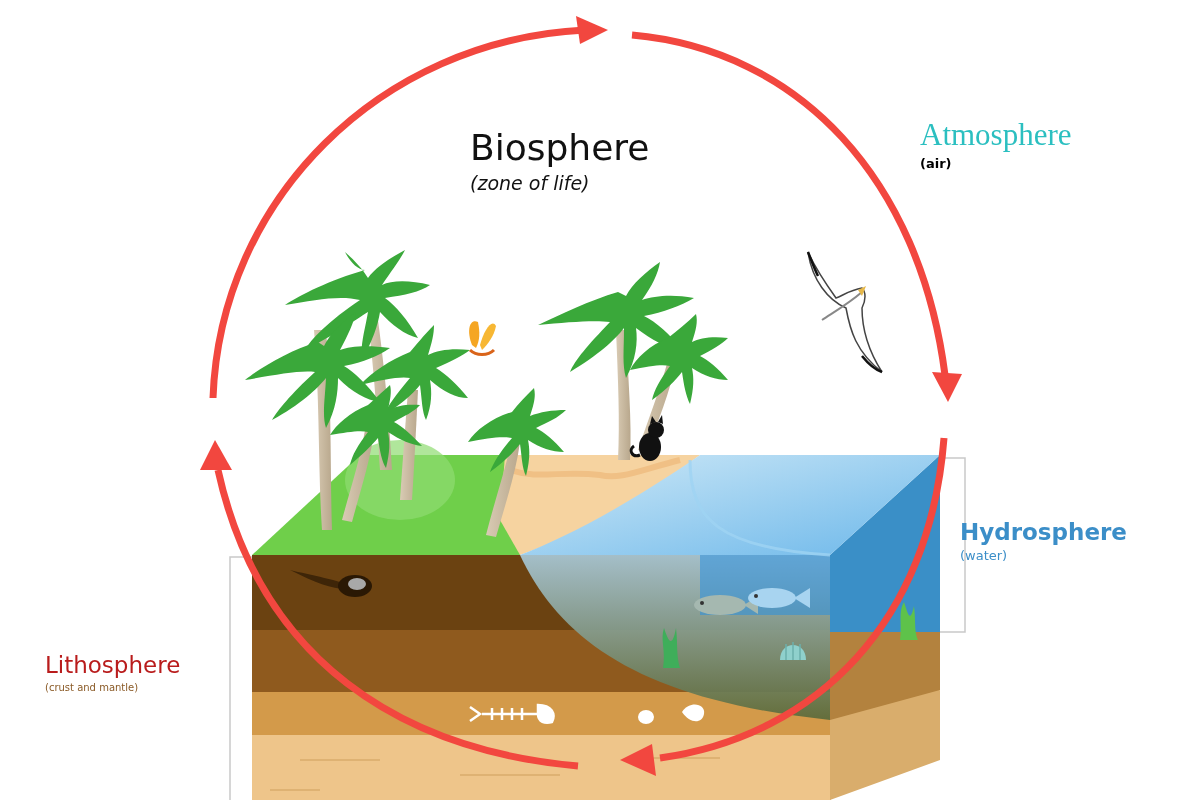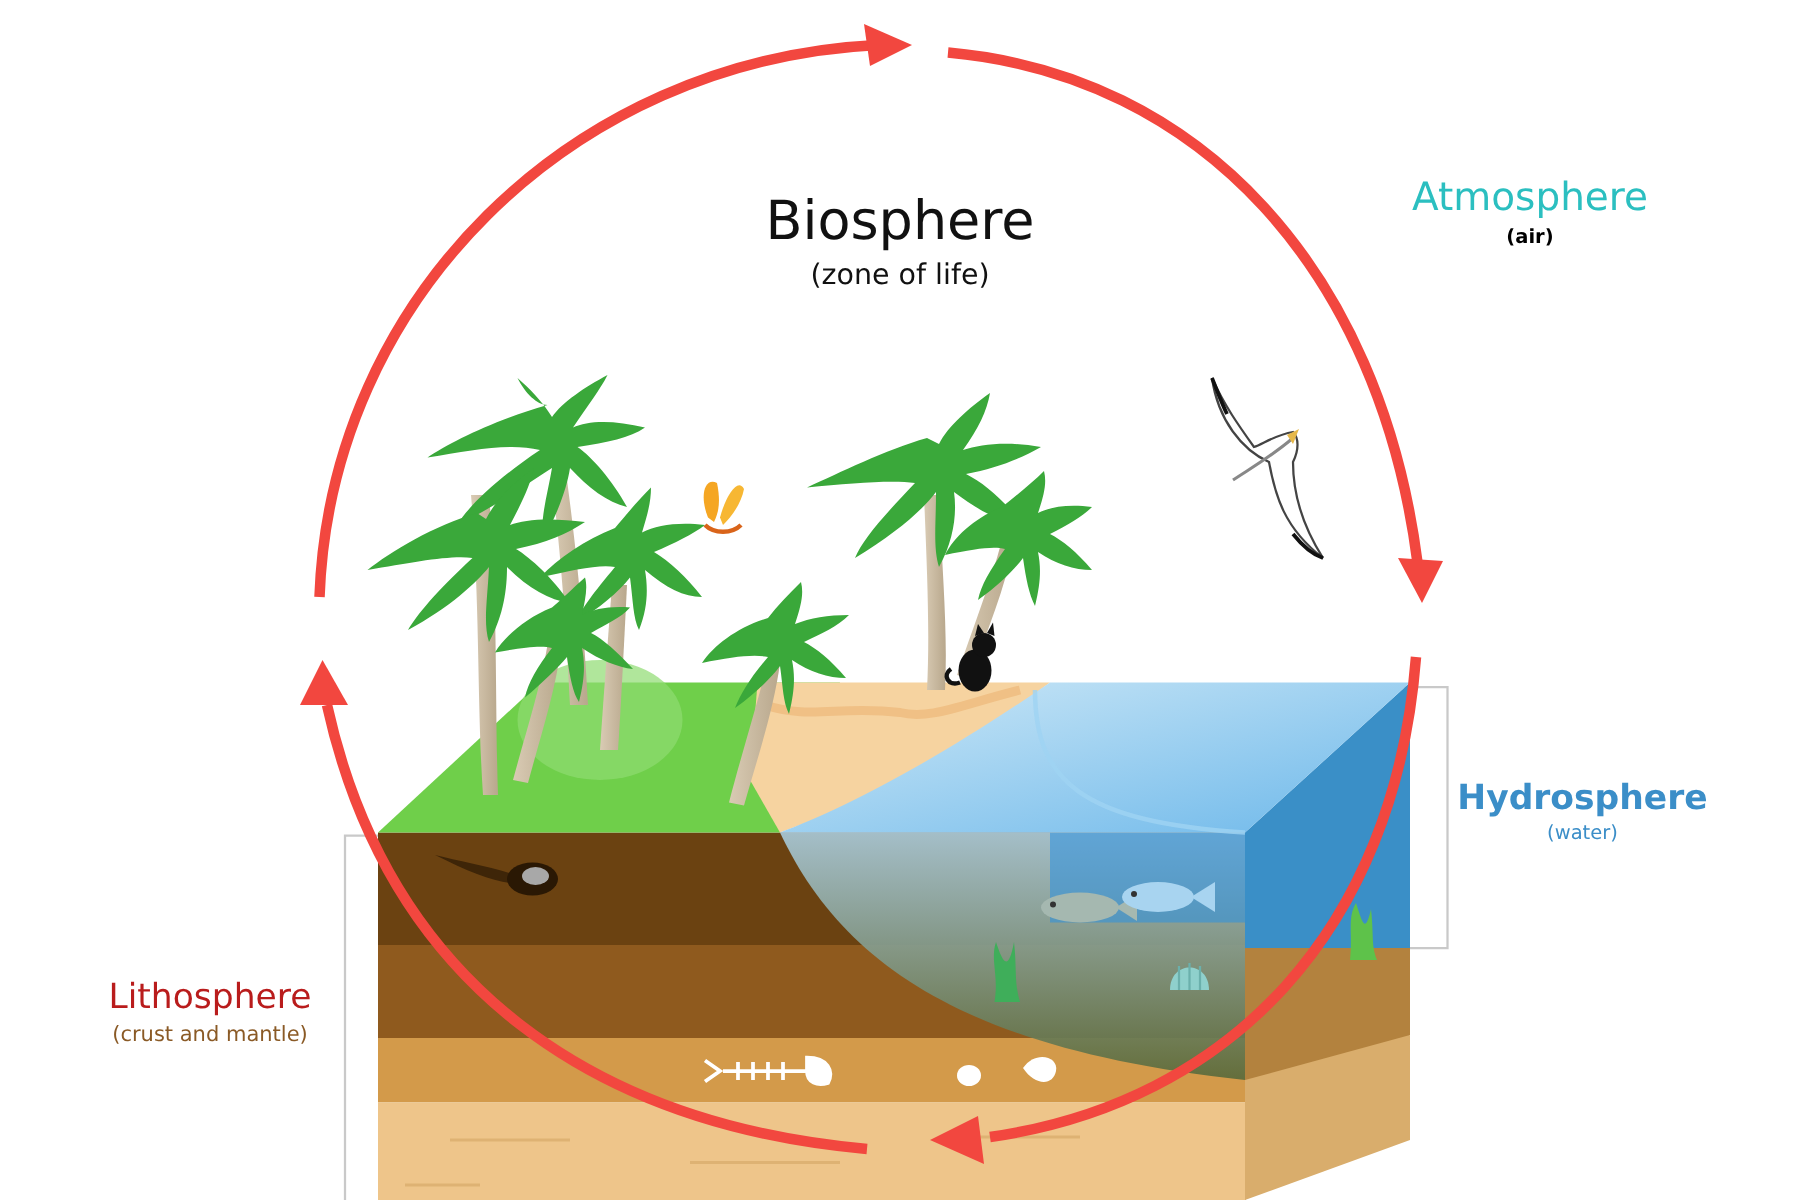--- a/index.html
+++ b/index.html
@@ -1,32 +1,32 @@
 <!DOCTYPE html>
 <html><head>
 <meta charset="utf-8">
 <style>
   html, body { margin: 0; padding: 0; background: #ffffff; }
   body { width: 1200px; height: 800px; overflow: hidden; position: relative; font-family: "DejaVu Sans", sans-serif; }
   #scene { position: absolute; left: 0; top: 0; width: 1200px; height: 800px; }
-  .label { position: absolute; text-align: center; white-space: nowrap; }
+  .label { position: absolute; text-align: left; white-space: nowrap; }
   .label .title { display: block; line-height: 1.1; }
   .label .sub { display: block; line-height: 1.2; }
   #lbl-bio { left: 470px; top: 128px; width: 260px; }
   #lbl-bio .title { font-size: 36px; color: #111111; }
-  #lbl-bio .sub { font-size: 19px; color: #111111; margin-top: 4px; }
+  #lbl-bio .sub { font-size: 19px; color: #111111; margin-top: 4px; font-style: italic; }
   #lbl-atm { left: 920px; top: 118px; width: 200px; }
-  #lbl-atm .title { font-size: 26px; }
+  #lbl-atm .title { font-size: 31px; font-family: Liberation Serif, serif; }
   #lbl-atm .sub { font-size: 13px; margin-top: 4px; }
   #lbl-hyd { left: 960px; top: 520px; width: 190px; }
   #lbl-hyd .title { font-size: 23px; font-weight: bold; }
   #lbl-hyd .sub { font-size: 13px; margin-top: 3px; }
   #lbl-lit { left: 45px; top: 653px; width: 190px; }
   #lbl-lit .title { font-size: 23px; }
-  #lbl-lit .sub { font-size: 14px; margin-top: 4px; }
+  #lbl-lit .sub { font-size: 10px; margin-top: 4px; }
 </style>
 </head>
 <body>
 
 <svg id="scene" viewBox="0 0 1200 800" xmlns="http://www.w3.org/2000/svg">
   <defs>
     <linearGradient id="waterTop" x1="0" y1="0" x2="1" y2="1">
       <stop offset="0" stop-color="#cfe9f7"></stop>
       <stop offset="1" stop-color="#6db8ea"></stop>
     </linearGradient>

